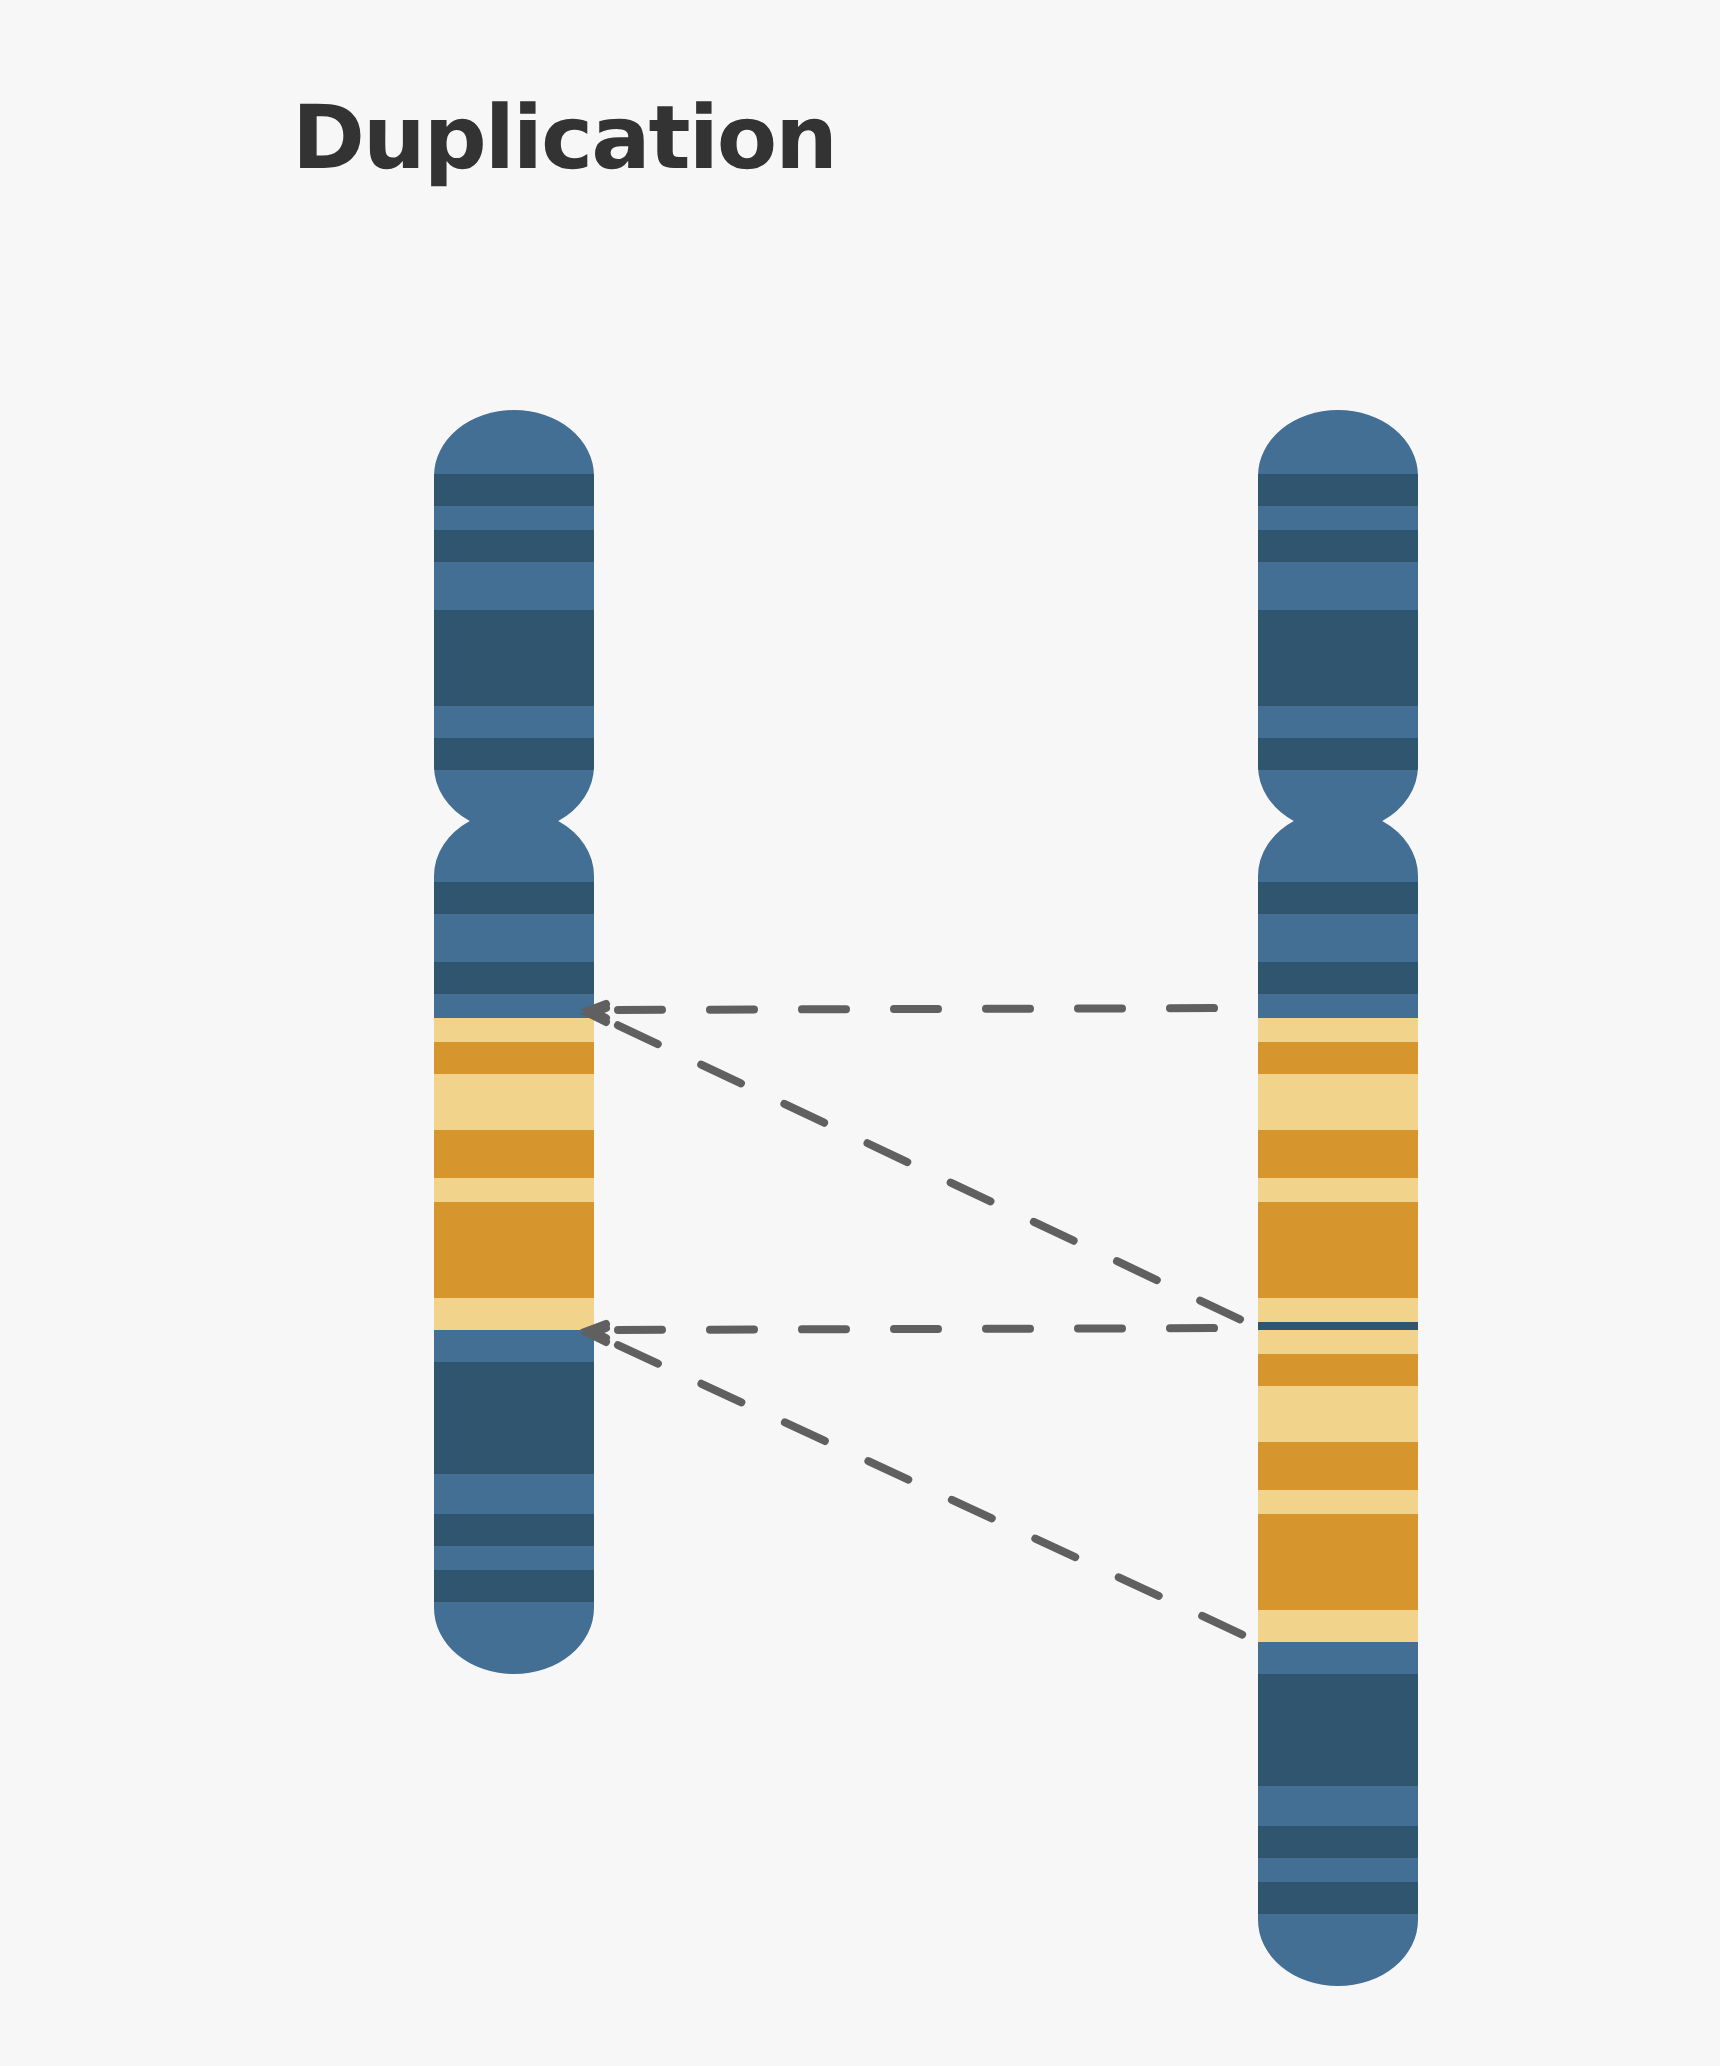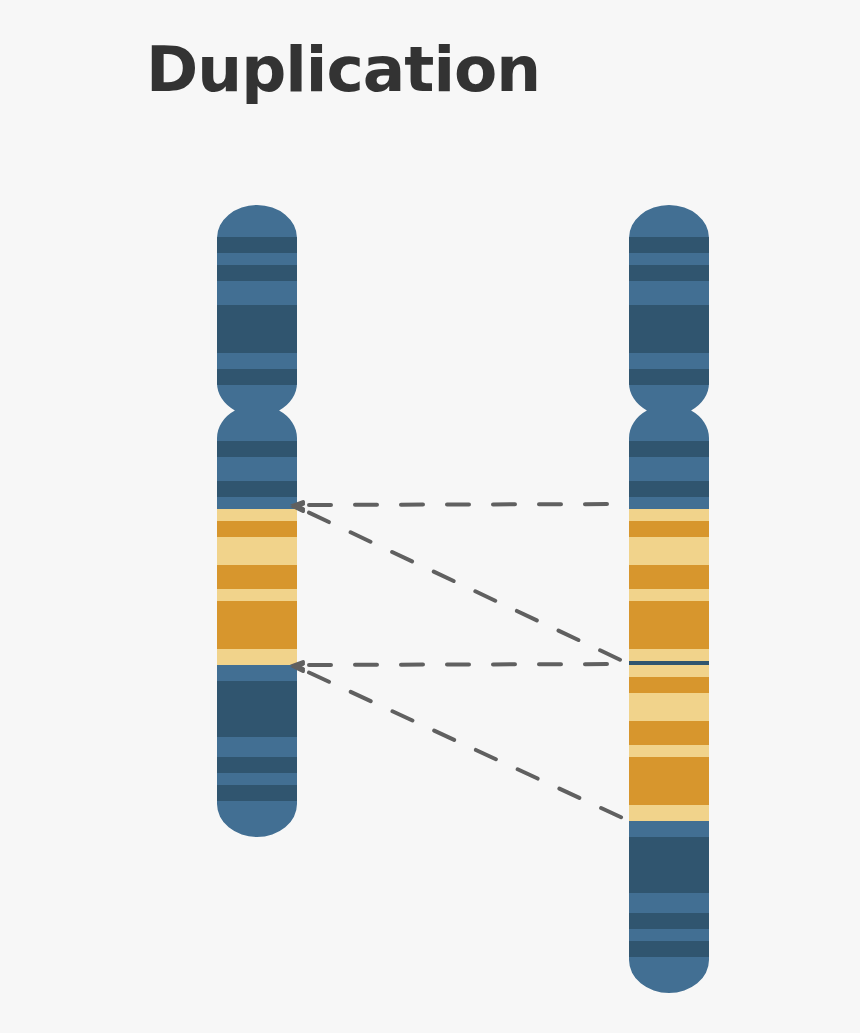--- a/index.html
+++ b/index.html
@@ -3,21 +3,21 @@
 <meta charset="utf-8">
 <style>
   html, body { margin: 0; padding: 0; }
   body {
     width: 860px; height: 1033px; background: #f7f7f7;
     position: relative; overflow: hidden;
     font-family: "DejaVu Sans", "Liberation Sans", sans-serif;
   }
   .title {
     position: absolute; left: 146px; top: 30px;
-    font-size: 63px; font-weight: bold; color: #333333;
+    font-size: 44px; font-weight: bold; color: #333333;
     letter-spacing: -1px; line-height: 80px;
   }
   svg.diagram { position: absolute; left: 0; top: 0; }
 </style>
 </head>
 <body>
 
 <div class="title">Duplication</div>
 
 <svg class="diagram" width="860" height="1033" viewBox="0 0 860 1033">

